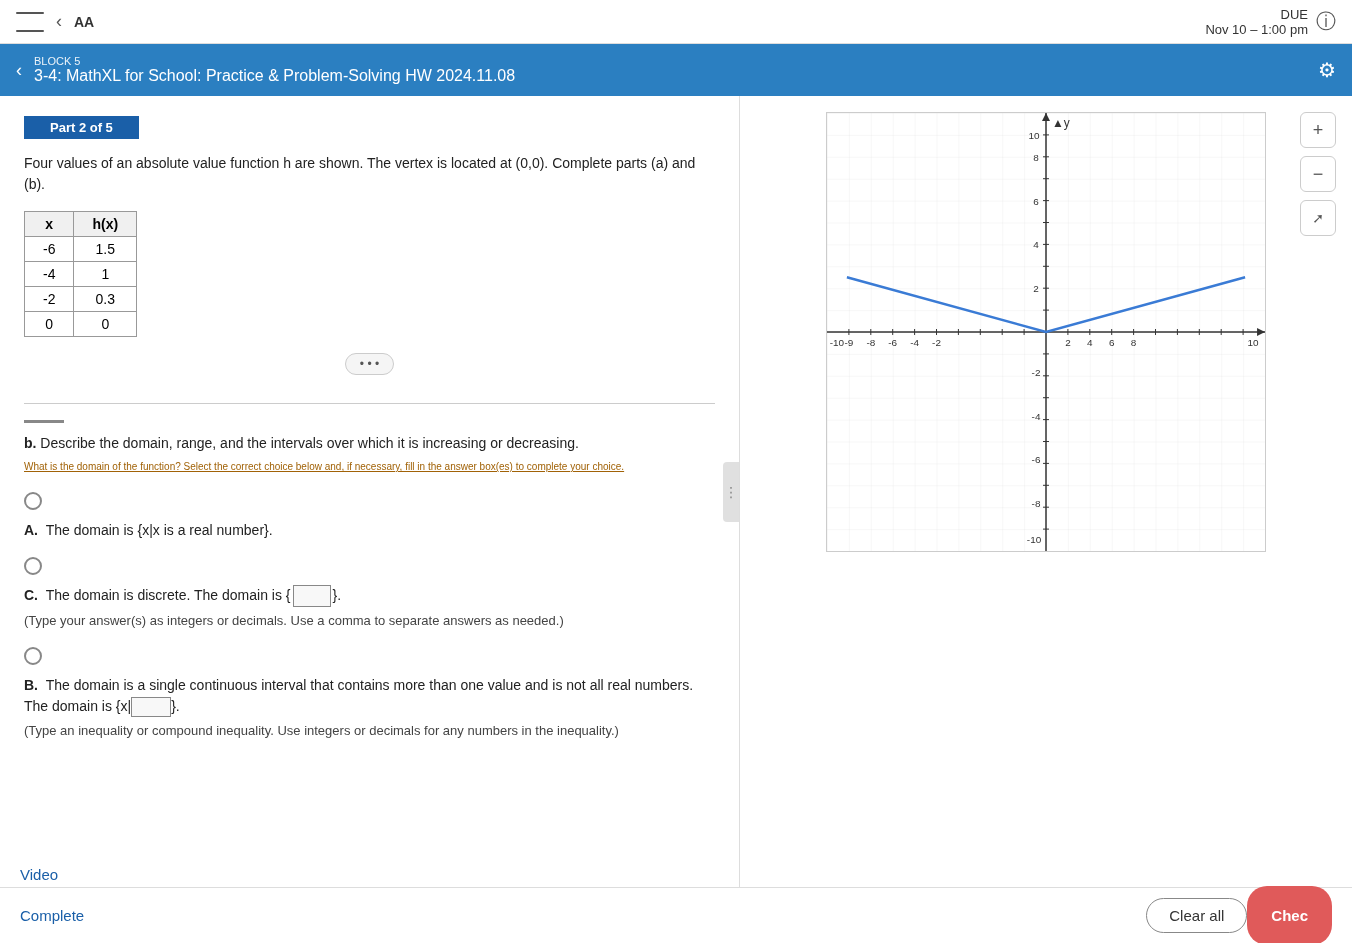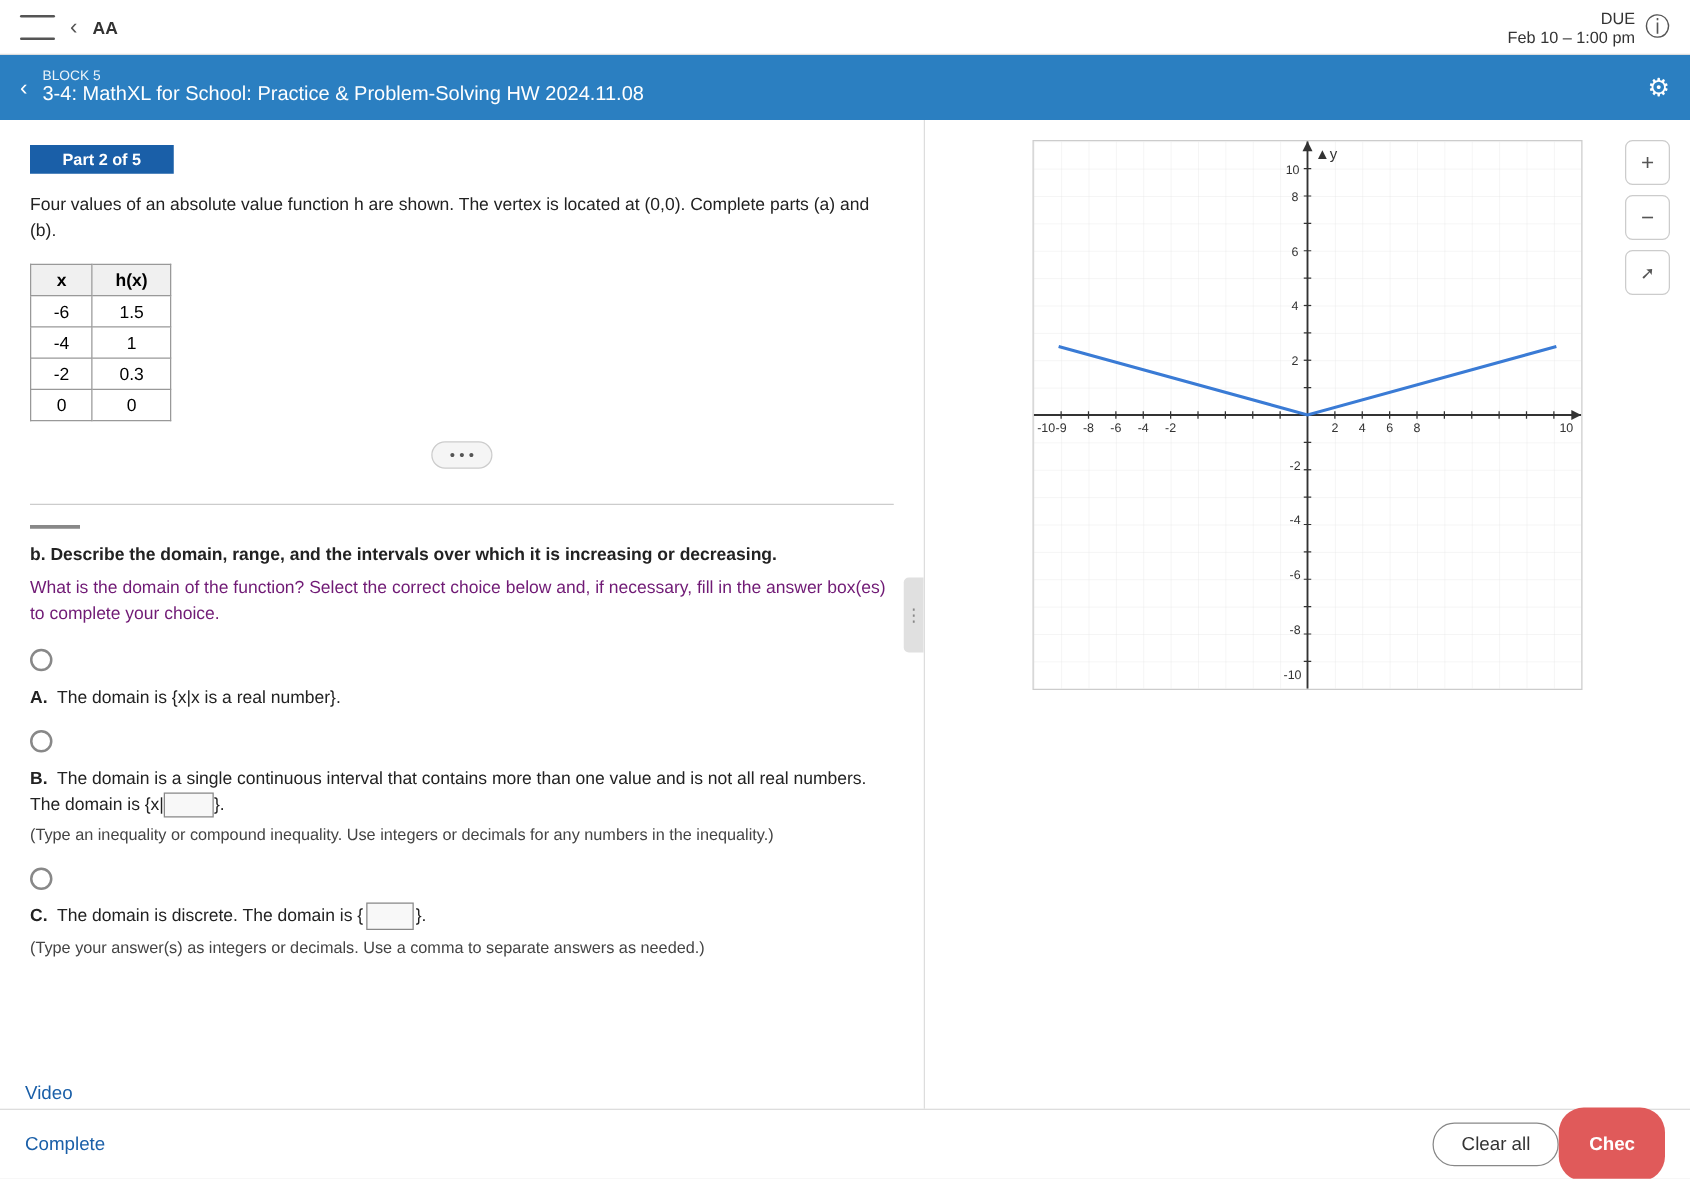--- a/index.html
+++ b/index.html
@@ -100,24 +100,25 @@
     .divider { border: none; border-top: 1px solid #ccc; margin: 8px 0 16px; }
 
     .part-b-label {
       font-size: 14px;
       font-weight: 700;
       color: #222;
       margin-bottom: 8px;
     }
 
     .sub-question {
-      font-size: 14px;
-      color: #701a75;
+      font-size: 10px;
+      color: #a16207;
       line-height: 1.5;
       margin-bottom: 16px;
+      text-decoration: underline;
     }
 
     
     .radio-option {
       display: flex;
       align-items: flex-start;
       gap: 10px;
       margin-bottom: 14px;
       font-size: 14px;
       color: #222;
@@ -268,21 +269,21 @@
     <div class="sidebar-icon">
       <span></span>
         <span></span>
     </div>
     <span class="back-btn">‹</span>
     <span style="font-size:14px; font-weight:600; color:#333;">AA</span>
   </div>
   <div class="top-bar-right">
     <div class="due-text">
       <span>DUE</span><br>
-      <span>Feb 10 – 1:00 pm</span>
+      <span>Nov 10 – 1:00 pm</span>
     </div>
     <span style="font-size:20px; color:#555;">ⓘ</span>
   </div>
 </div>
 
 <div class="header">
   <span class="header-back">‹</span>
   <div class="header-title">
     <small>BLOCK 5</small>
     <span>3-4: MathXL for School: Practice &amp; Problem-Solving HW 2024.11.08</span>
@@ -326,51 +327,51 @@
 
     <div style="text-align:center; margin-bottom:12px;">
       <button class="ellipsis-btn">• • •</button>
     </div>
 
     <hr class="divider">
     <div style="width:40px; height:3px; background:#888; margin-bottom:12px;"></div>
 
     <p class="part-b-label">
       <span>b.</span>
-      <span style="font-weight:bold;margin-top:28px;">Describe the domain, range, and the intervals over which it is increasing or decreasing.</span>
+      <span style="font-weight:normal;margin-top:28px;">Describe the domain, range, and the intervals over which it is increasing or decreasing.</span>
     </p>
 
     <p class="sub-question">What is the domain of the function? Select the correct choice below and, if necessary, fill in the answer box(es) to complete your choice.</p>
 
     
     <div class="radio-option">
       <div class="radio-circle"></div>
       <div>
         <span class="radio-label">A.</span>
         <span>The domain is {x|x is a real number}.</span>
       </div>
     </div>
 
     
     <div class="radio-option">
       <div class="radio-circle"></div>
       <div>
+        <span class="radio-label">C.</span>
+        <span>The domain is discrete. The domain is {<span class="answer-box"></span>}.</span>
+        <div style="font-size:13px; color:#444; margin-top:4px;">(Type your answer(s) as integers or decimals. Use a comma to separate answers as needed.)</div>
+      </div>
+    </div>
+
+    
+    <div class="radio-option">
+      <div class="radio-circle"></div>
+      <div>
         <span class="radio-label">B.</span>
         <span>The domain is a single continuous interval that contains more than one value and is not all real numbers. The domain is {x|<span class="inline-input"></span>}.</span>
         <div style="font-size:13px; color:#444; margin-top:4px;">(Type an inequality or compound inequality. Use integers or decimals for any numbers in the inequality.)</div>
-      </div>
-    </div>
-
-    
-    <div class="radio-option">
-      <div class="radio-circle"></div>
-      <div>
-        <span class="radio-label">C.</span>
-        <span>The domain is discrete. The domain is {<span class="answer-box"></span>}.</span>
-        <div style="font-size:13px; color:#444; margin-top:4px;">(Type your answer(s) as integers or decimals. Use a comma to separate answers as needed.)</div>
       </div>
     </div>
 
     
     <div class="drag-handle">
       <span class="drag-dots">⋮</span>
     </div>
   </div>
 
   <div class="right-panel">

